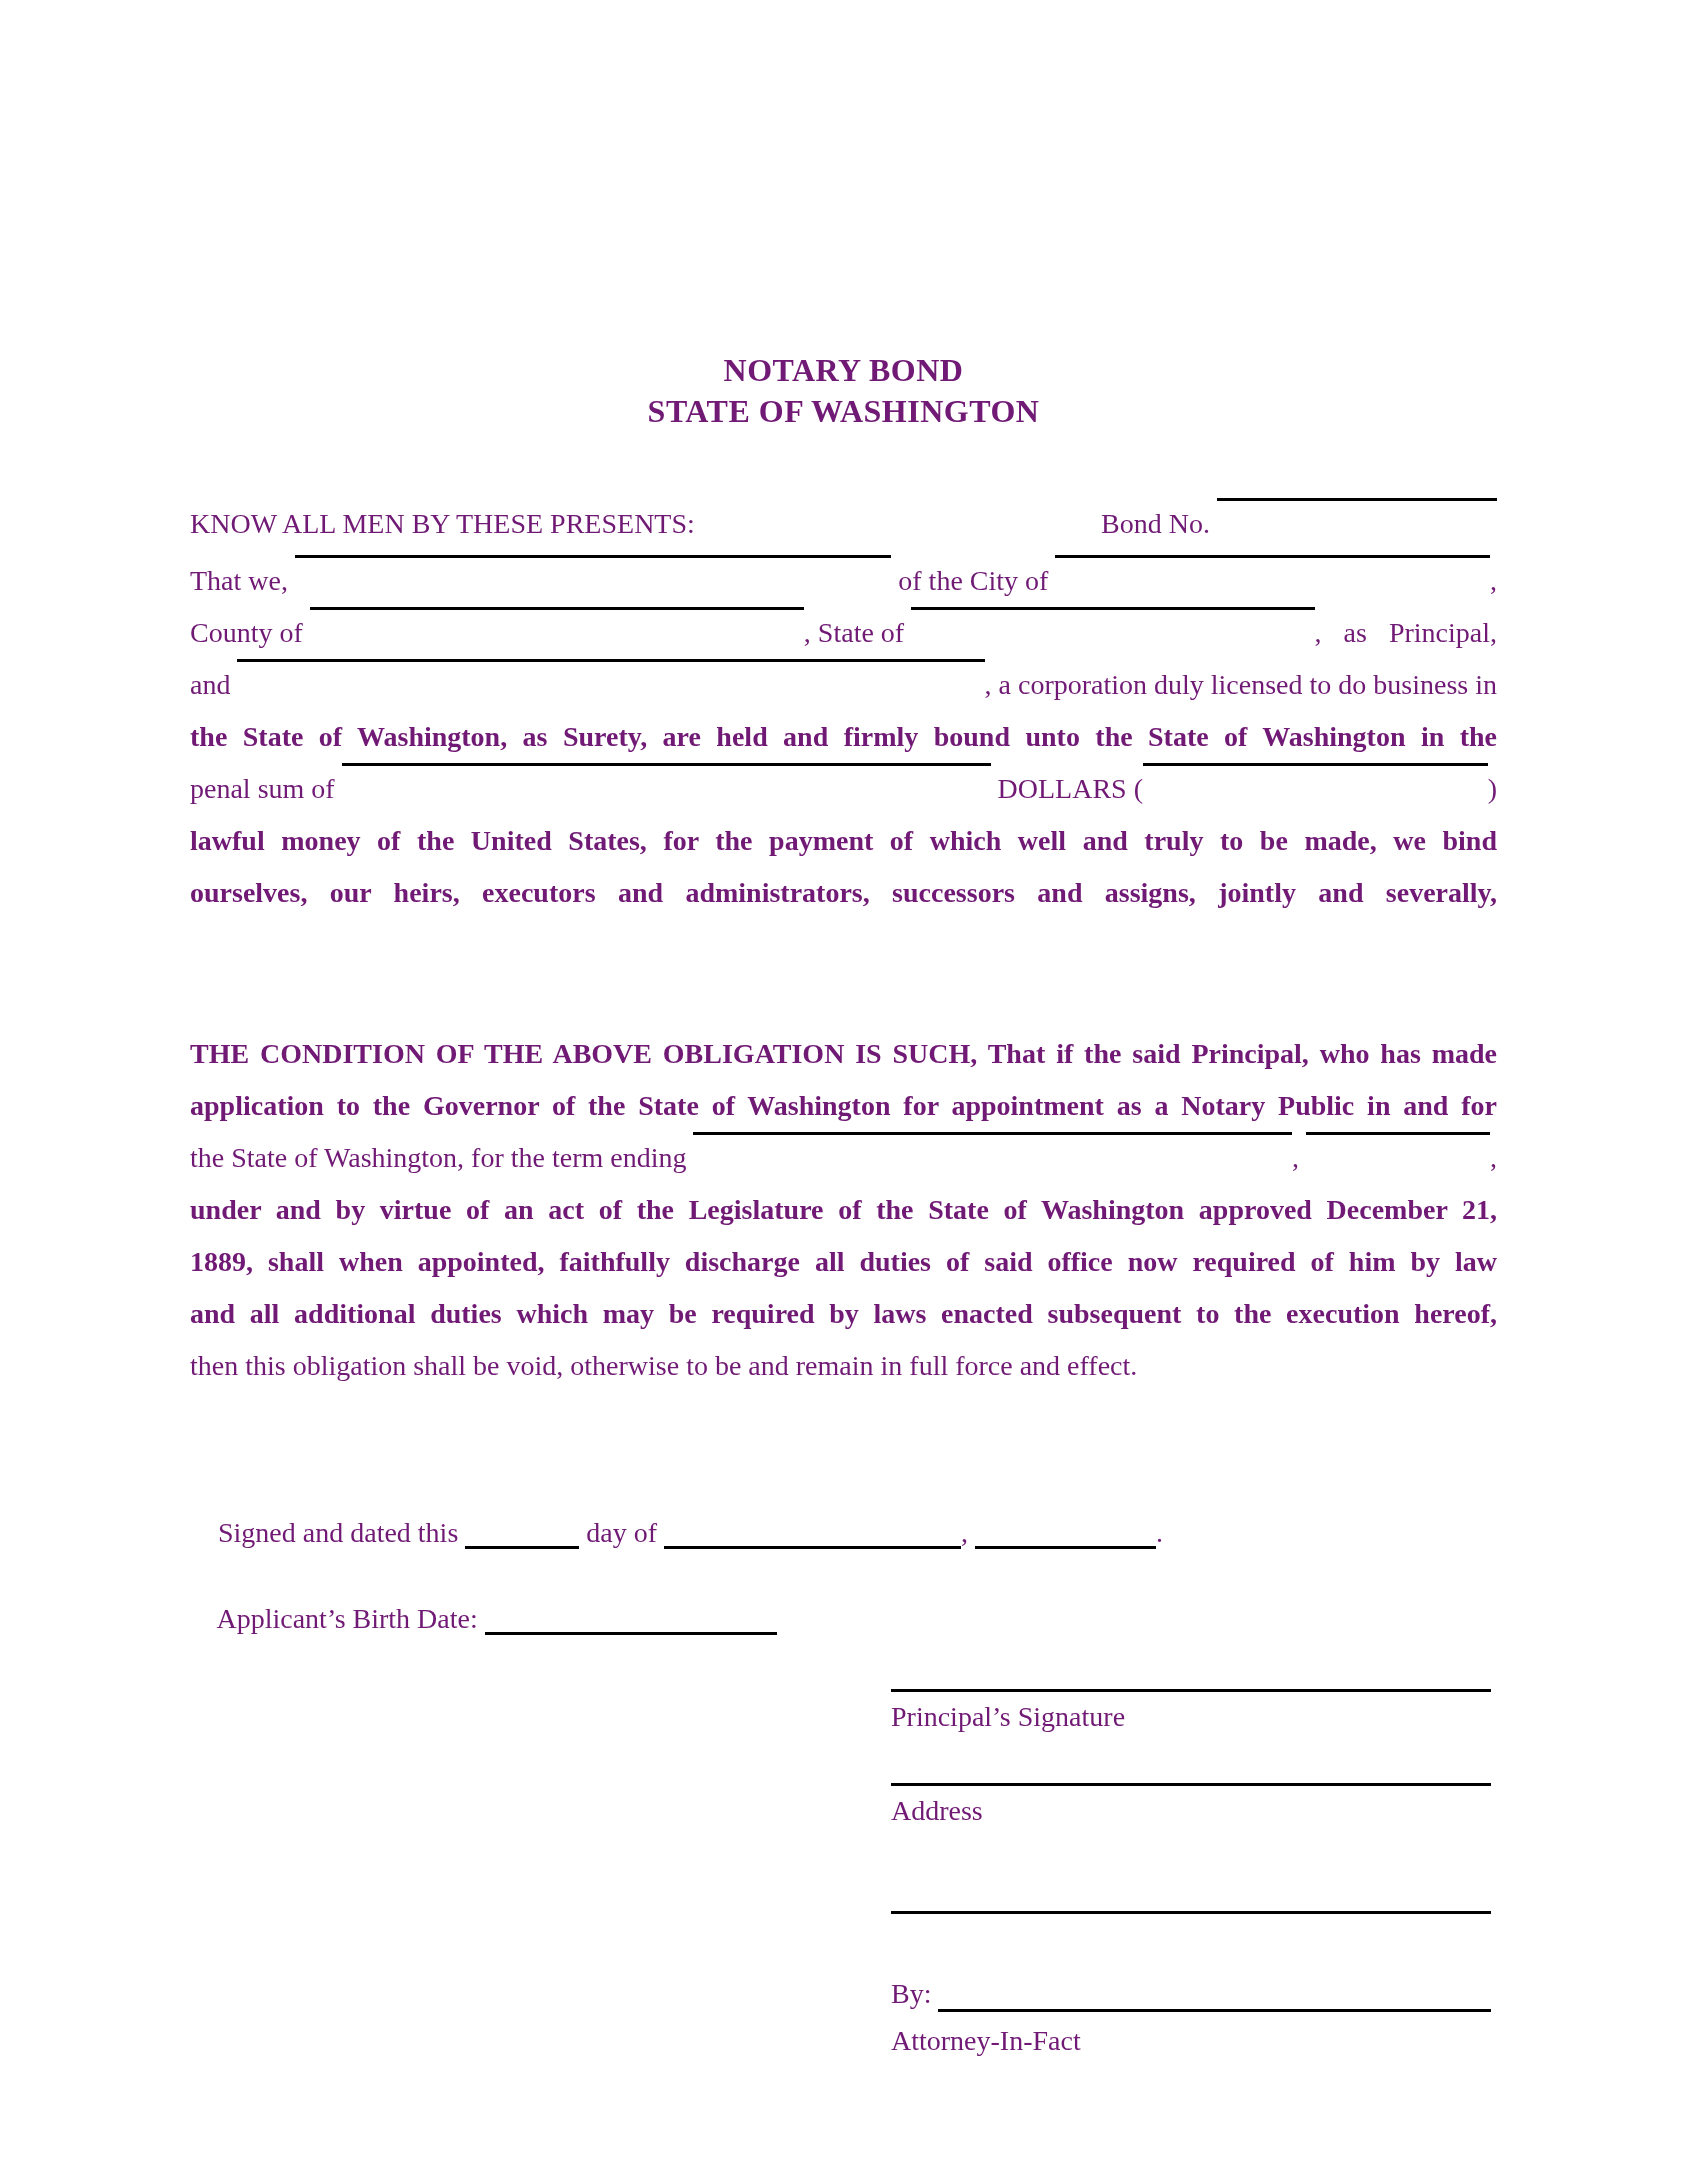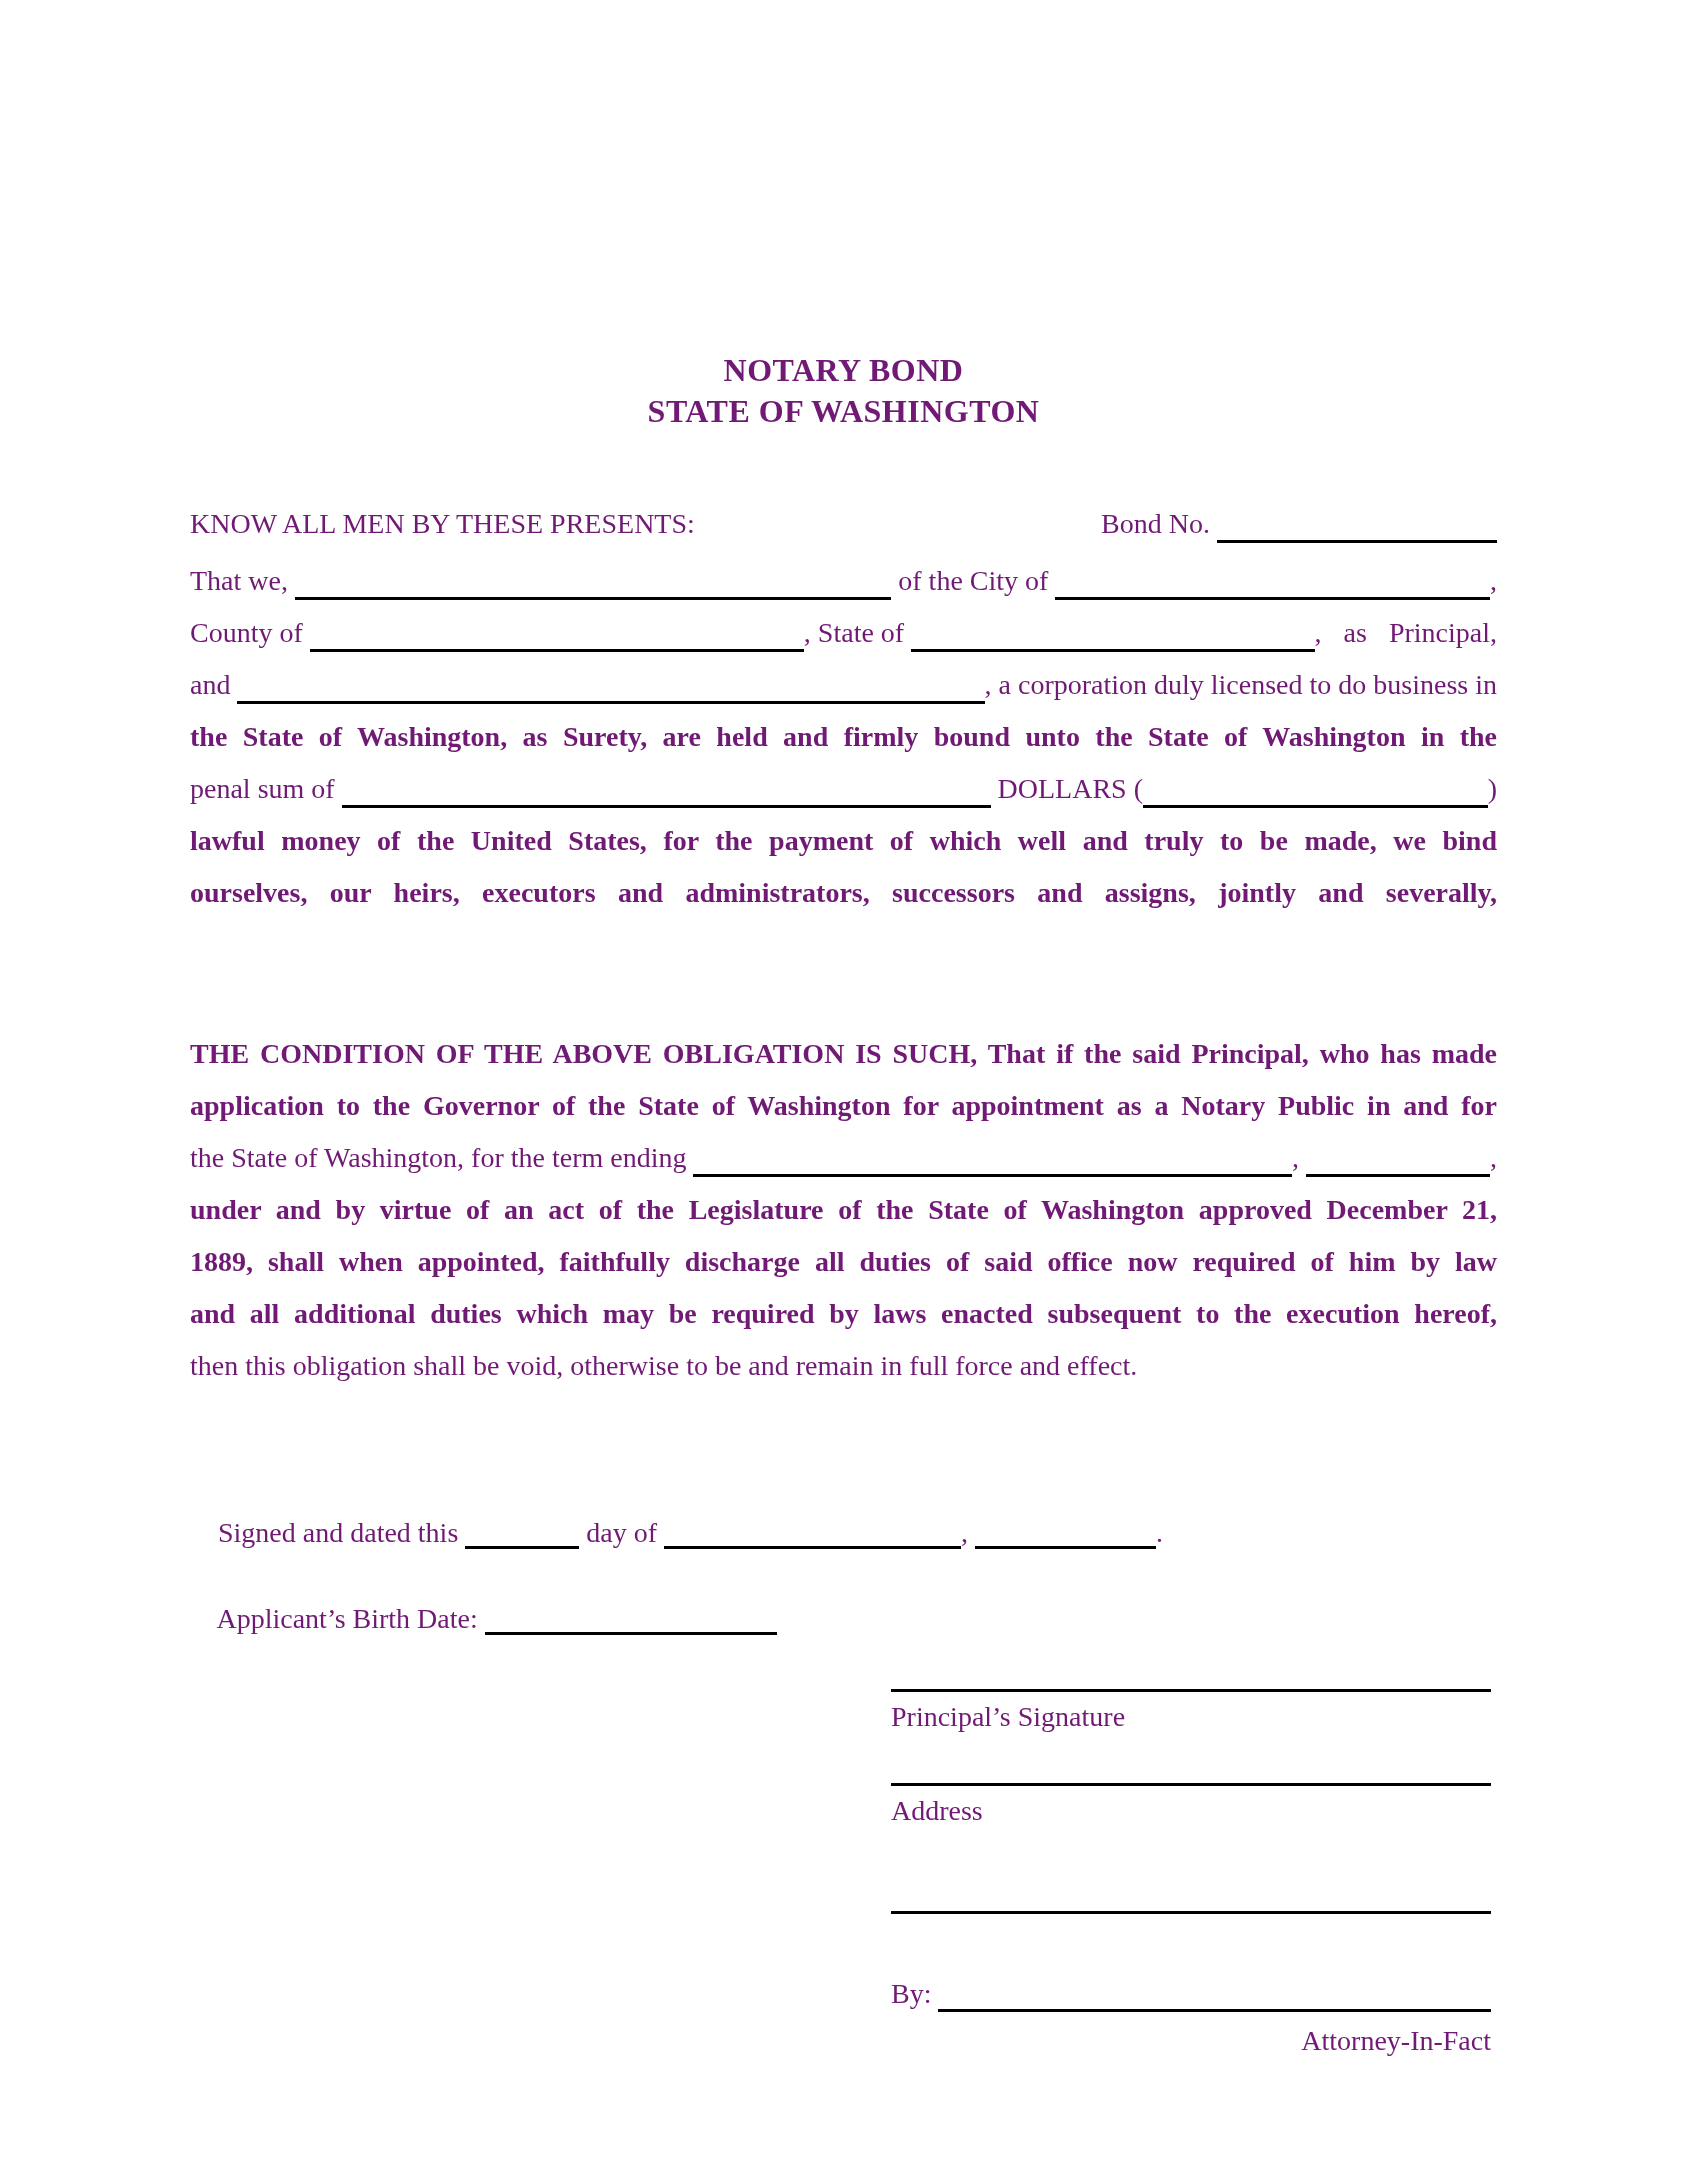--- a/index.html
+++ b/index.html
@@ -15,21 +15,21 @@
   .doc-title {
     position: absolute;
     left: 190px; top: 350px; width: 1307px;
     text-align: center;
     font-weight: bold;
     font-size: 32px;
     line-height: 41px;
     letter-spacing: 0.5px;
   }
   .block { position: absolute; left: 190px; width: 1307px; }
-  .line  { display: flex; align-items: flex-end; line-height: 52px; font-size: 28px; }
+  .line  { display: flex; align-items: flex-start; line-height: 52px; font-size: 28px; }
   .t     { white-space: pre; flex: 0 0 auto; }
   .wide  { word-spacing: 15px; }
   .blank { border-bottom: 3px solid #000; margin-bottom: 7px; flex-grow: 1; flex-basis: 0; min-width: 30px; }
   .just  {
     display: block;
     line-height: 52px; font-size: 28px;
     text-align: justify;
     text-align-last: justify;
     white-space: nowrap;
     font-weight: bold;
@@ -37,21 +37,21 @@
   .plain { display: block; line-height: 52px; font-size: 28px; white-space: pre; }
   .iblank {
     display: inline-block;
     height: 0;
     border-bottom: 3px solid #000;
     vertical-align: -7px;
   }
   .sigrule  { position: absolute; left: 891px; width: 600px; border-top: 3px solid #000; }
   .siglabel { position: absolute; left: 891px; width: 600px; text-align: left; font-size: 28px; line-height: 40px; }
   .byrow    { position: absolute; left: 891px; width: 600px; top: 1968px; display: flex; line-height: 52px; font-size: 28px; }
-  .attorney { position: absolute; left: 891px; width: 600px; top: 2021px; text-align: right; font-size: 28px; line-height: 40px; font-family: Liberation Serif, serif; }
+  .attorney { position: absolute; left: 891px; width: 600px; top: 2021px; text-align: left; font-size: 28px; line-height: 40px; font-family: Liberation Serif, serif; }
 </style>
 </head>
 <body>
 
 <div class="page">
 
   <div class="doc-title">
     <div>NOTARY BOND</div>
     <div>STATE OF WASHINGTON</div>
   </div>

